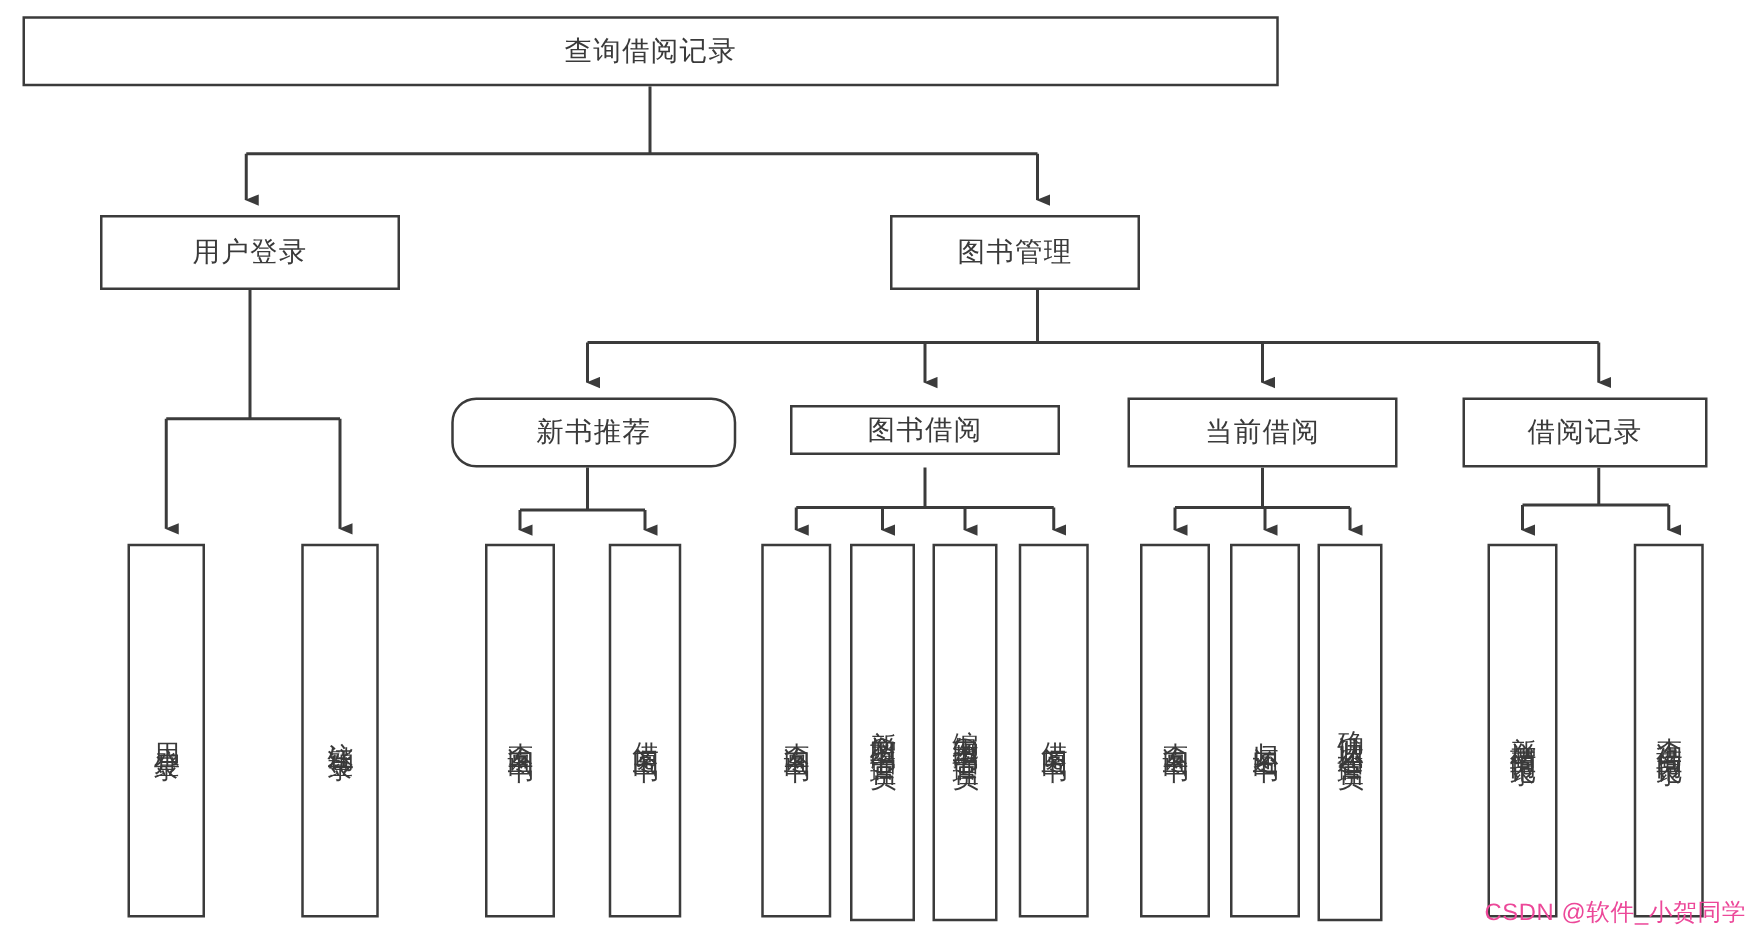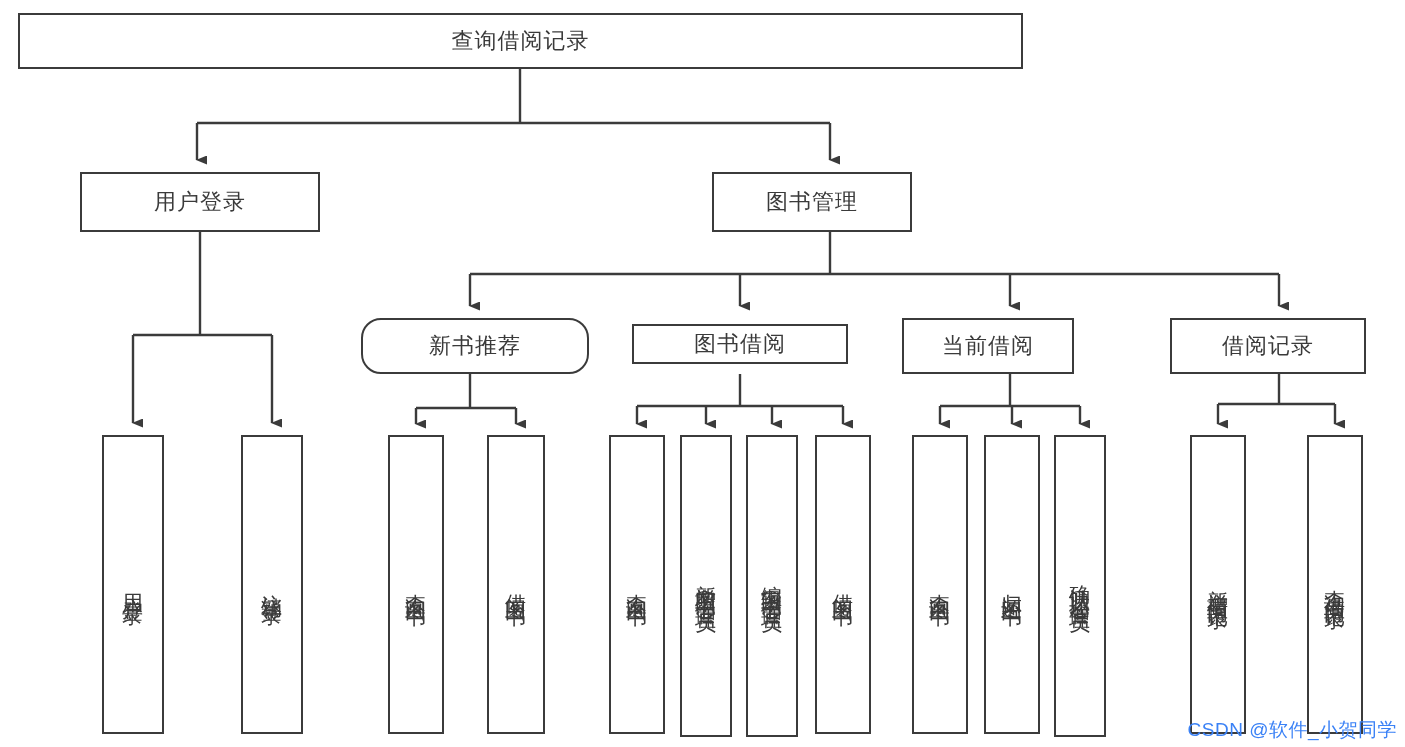--- a/index.html
+++ b/index.html
@@ -52,21 +52,21 @@
   }
   .node .htext {
     line-height: 1;
     white-space: nowrap;
   }
   .watermark {
     position: absolute;
     right: 8px;
     bottom: 4px;
     font-size: 19px;
-    color: #3b82f6;
+    color: #ec4899;
     letter-spacing: 0.5px;
     white-space: nowrap;
   }
 </style>
 </head>
 <body>
 
 <div id="canvas">
 
   <svg class="edges" viewBox="0 0 1405 747">
@@ -129,21 +129,21 @@
   <div class="node h" style="left:712px; top:172px; width:200px; height:60px;">
     <span class="htext">图书管理</span>
   </div>
 
   <div class="node h" style="left:361px; top:318px; width:228px; height:56px;border-radius:20px;">
     <span class="htext">新书推荐</span>
   </div>
   <div class="node h" style="left:632px; top:308px; width:216px; height:40px;margin-top:16px;">
     <span class="htext">图书借阅</span>
   </div>
-  <div class="node h" style="left:902px; top:318px; width:172px; height:56px;align-items:center;">
+  <div class="node h" style="left:902px; top:318px; width:216px; height:56px;align-items:center;">
     <span class="htext">当前借阅</span>
   </div>
   <div class="node h" style="left:1170px; top:318px; width:196px; height:56px;">
     <span class="htext">借阅记录</span>
   </div>
 
   <div class="node v" style="left:102px; top:435px; width:62px; height:299px;">
     <span class="vtext">用户登录</span>
   </div>
   <div class="node v" style="left:241px; top:435px; width:62px; height:299px;">

